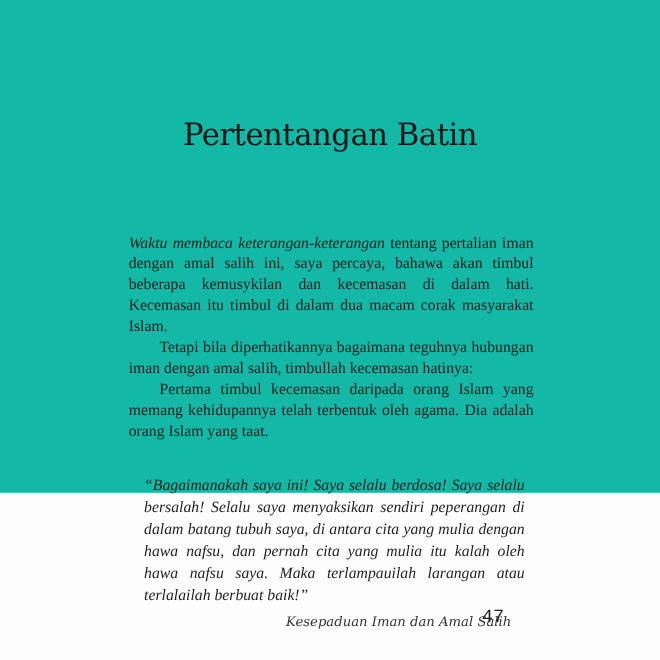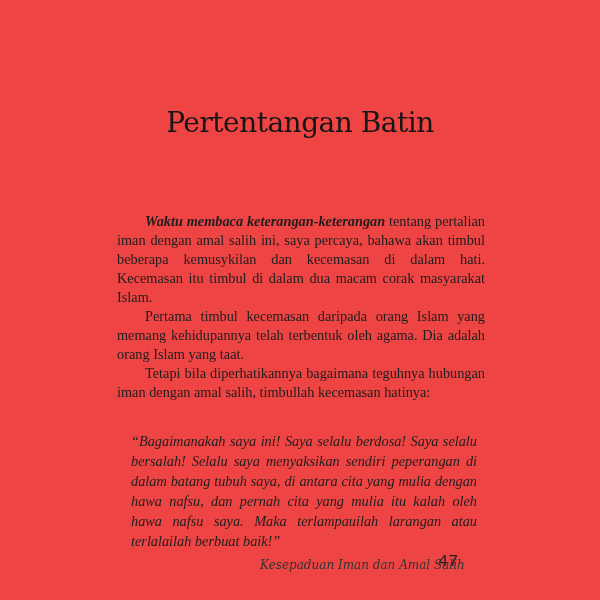--- a/index.html
+++ b/index.html
@@ -1,35 +1,35 @@
 <!DOCTYPE html>
 <html><head>
 <meta charset="utf-8">
 <style>
   html, body { margin:0; padding:0; }
   body { width:600px; height:600px; background:#fdfdfd; position:relative; overflow:hidden; font-family:"Liberation Serif", serif; color:#1a1a1a; }
-  .page { position:absolute; left:0; top:0; width:600px; height:600px; background:#ef4444; }
+  .page { position:absolute; left:0; top:0; width:600px; height:448px; background:#14b8a6; }
   .title { position:absolute; left:0; width:600px; top:106px; text-align:center; font-size:28px; font-family:"DejaVu Serif", serif; letter-spacing:-0.5px; color:#161616; }
   .body-text { position:absolute; left:117px; width:368px; top:212px; font-size:14.3px; line-height:19px; text-align:justify; color:#1e1e1e; }
   .body-text p { margin:0; }
   .indent { text-indent:28px; }
-  .lead { font-weight:bold; font-style:italic;margin-left:28px; }
+  .lead { font-weight:normal; font-style:italic; }
   .quote { position:absolute; left:131px; width:346px; top:431px; font-size:14.3px; line-height:20px; font-style:italic; text-align:justify; color:#1e1e1e; }
   .footer { position:absolute; top:558px; left:260px; font-size:12px; font-style:italic; font-family:"DejaVu Serif", serif; color:#333; }
   .page-num { position:absolute; top:552px; left:438px; font-size:17px; font-family:Liberation Mono, monospace; color:#222;text-align:center; }
 </style>
 </head>
 <body>
 
 <div class="page">
   <div class="title">Pertentangan Batin</div>
 
   <div class="body-text">
     <p><span class="lead">Waktu membaca keterangan-keterangan</span><span> tentang pertalian iman dengan amal salih ini, saya percaya, bahawa akan timbul beberapa kemusykilan dan kecemasan di dalam hati. Kecemasan itu timbul di dalam dua macam corak masyarakat Islam.</span></p>
+    <p class="indent">Tetapi bila diperhatikannya bagaimana teguhnya hubungan iman dengan amal salih, timbullah kecemasan hatinya:</p>
     <p class="indent">Pertama timbul kecemasan daripada orang Islam yang memang kehidupannya telah terbentuk oleh agama. Dia adalah orang Islam yang taat.</p>
-    <p class="indent">Tetapi bila diperhatikannya bagaimana teguhnya hubungan iman dengan amal salih, timbullah kecemasan hatinya:</p>
   </div>
 
   <div class="quote">“Bagaimanakah saya ini! Saya selalu berdosa! Saya selalu bersalah! Selalu saya menyaksikan sendiri peperangan di dalam batang tubuh saya, di antara cita yang mulia dengan hawa nafsu, dan pernah cita yang mulia itu kalah oleh hawa nafsu saya. Maka terlampauilah larangan atau terlalailah berbuat baik!”</div>
 
   <div class="footer">Kesepaduan Iman dan Amal Salih</div>
   <div class="page-num">47</div>
 </div>
 
 </body></html>

